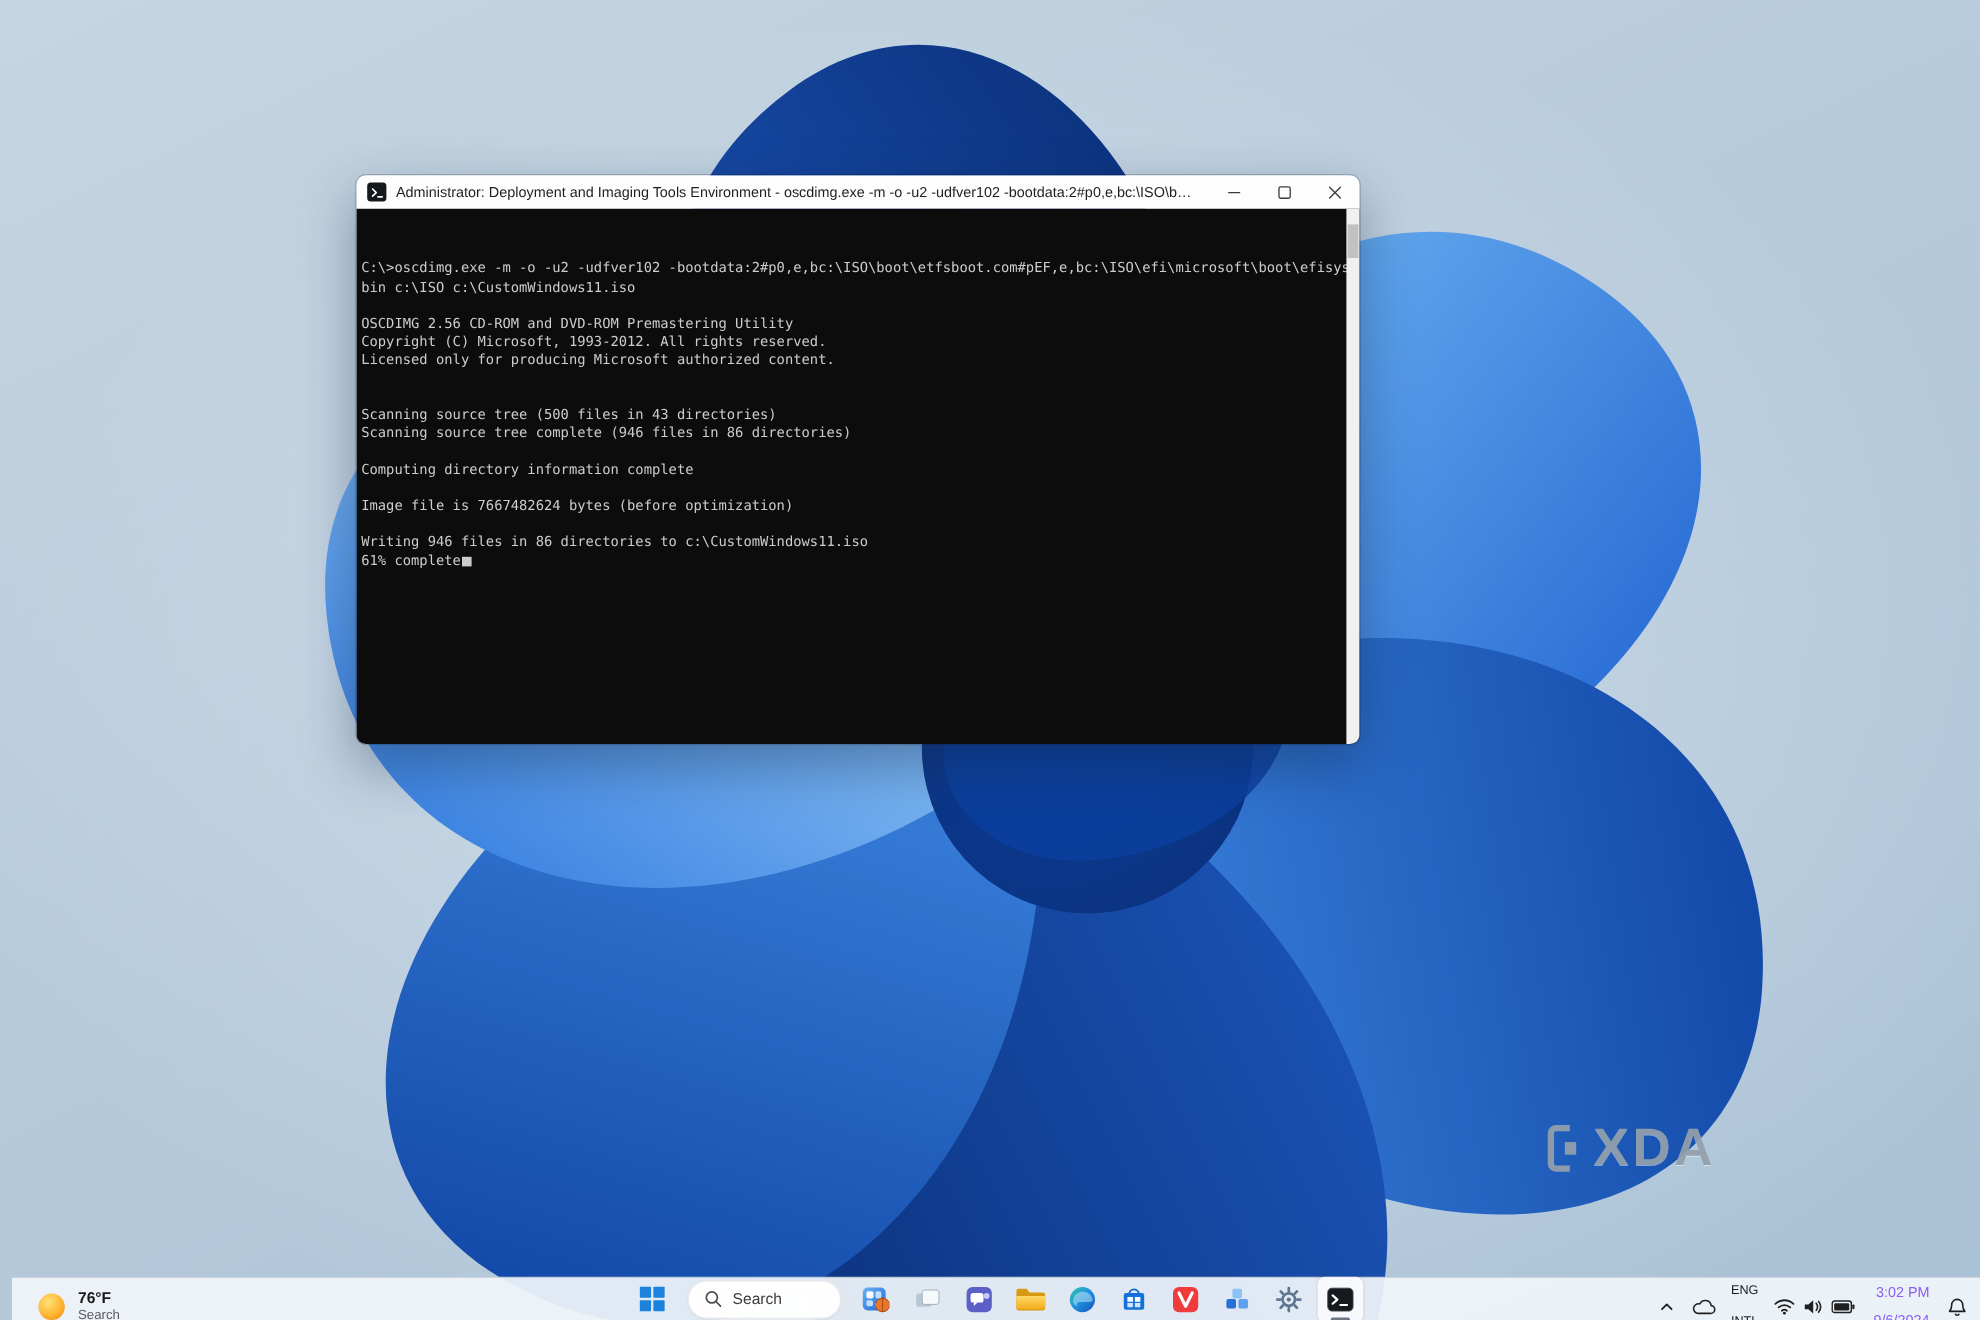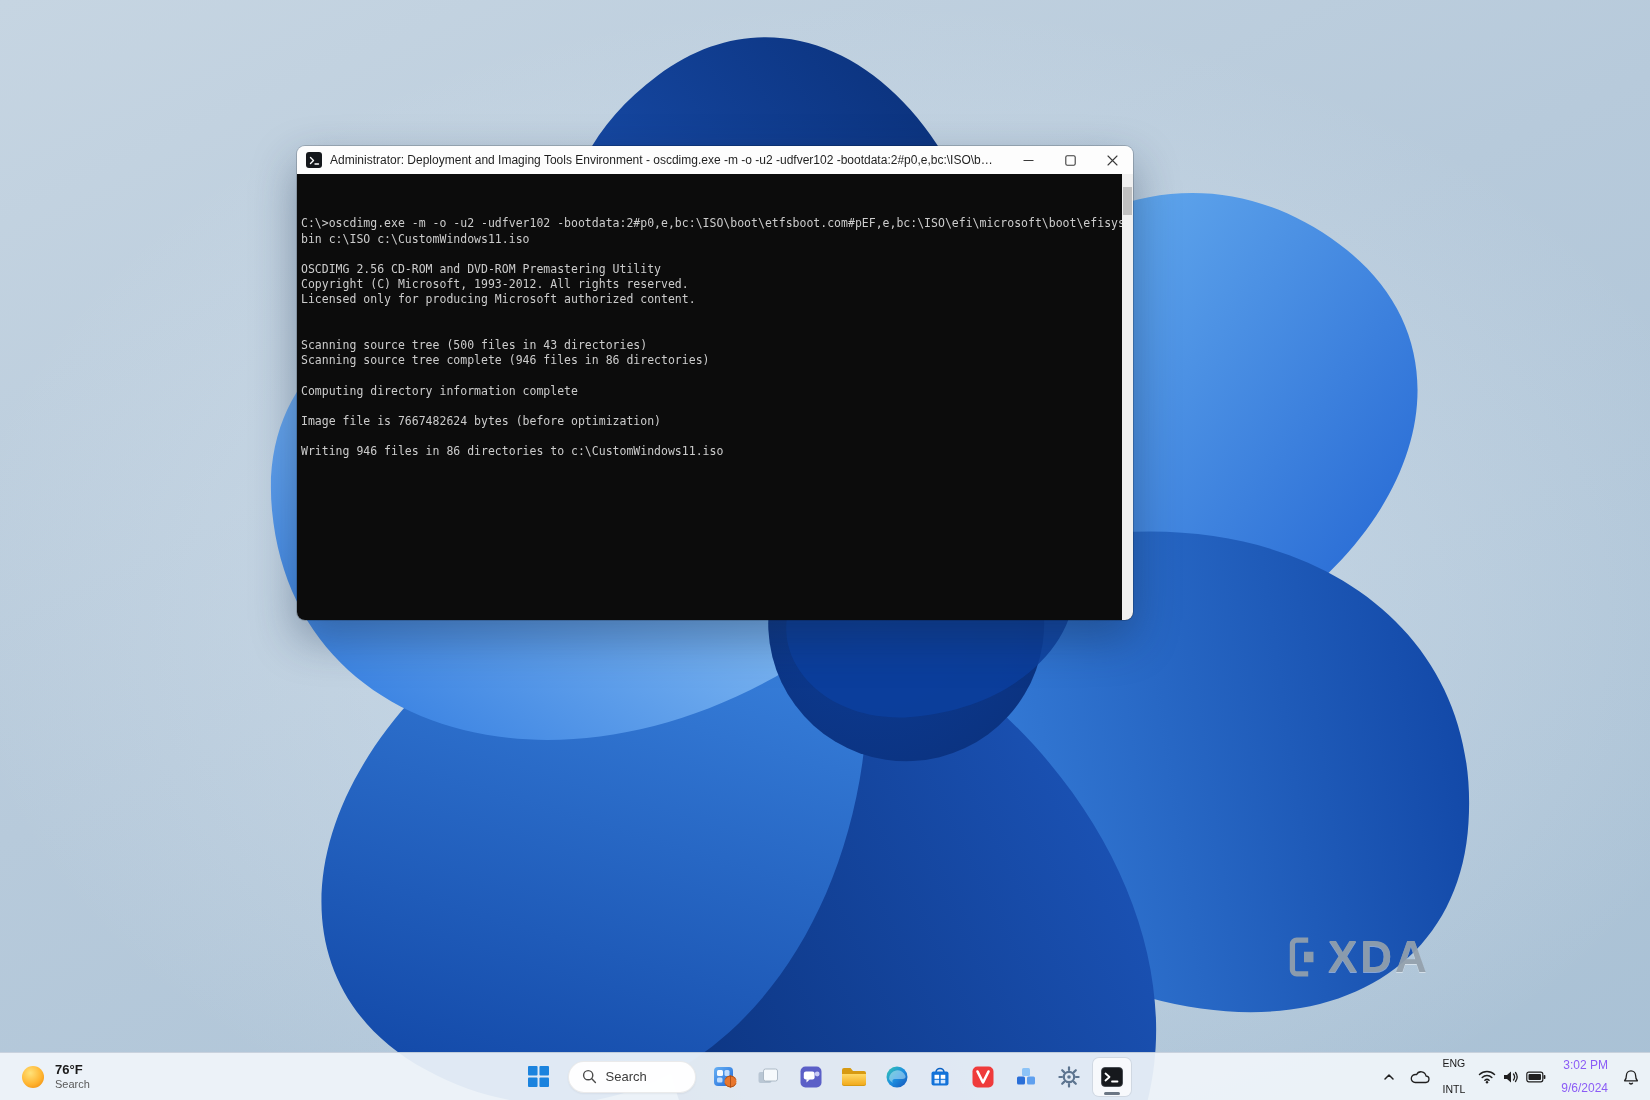--- a/index.html
+++ b/index.html
@@ -30,21 +30,21 @@
   .scrollbar { position:absolute; top:0; right:0; bottom:0; width:11px; background:#f0f0f0; }
   .scroll-thumb { position:absolute; top:13px; left:1px; width:9px; height:28px; background:#c1c1c1; }
 
   
   .watermark { position:absolute; left:1288px; top:932px; display:flex; align-items:center; gap:8px;
                opacity:.92; }
   .watermark-text { font-size:44px; font-weight:800; letter-spacing:3px; color:#94a1ac;
                     text-shadow:0 1px 0 rgba(255,255,255,.5); }
 
   
-  .taskbar { position:absolute; left:0; right:0; bottom:0; height:48px;
+  .taskbar { position:absolute; left:10px; right:0; bottom:0; height:36px;
              background:rgba(240,245,250,.93); border-top:1px solid rgba(110,130,155,.28);
              display:flex; align-items:center; }
   .weather { position:absolute; left:8px; top:4px; height:40px; display:flex; align-items:center;
              gap:9px; padding:0 12px; border-radius:6px; }
   .weather-texts { display:flex; flex-direction:column; justify-content:center; line-height:1.15; }
   .weather-temp { font-size:13px; font-weight:700; color:#1a1a1a; }
   .weather-cond { font-size:11px; color:#5a5a5a; }
   .tb-center { margin:0 auto; display:flex; align-items:center; gap:5px; height:48px; }
   .tb-btn { width:38px; height:38px; border-radius:6px; display:flex; align-items:center;
             justify-content:center; position:relative; }
@@ -166,21 +166,21 @@
 
 
 Scanning source tree (500 files in 43 directories)
 Scanning source tree complete (946 files in 86 directories)
 
 Computing directory information complete
 
 Image file is 7667482624 bytes (before optimization)
 
 Writing 946 files in 86 directories to c:\CustomWindows11.iso
-</pre>
+</pre><div class="progress-row"><span>61% complete</span><span class="cursor"></span></div>
       </div>
       <div class="scrollbar">
         <div class="scroll-thumb"></div>
       </div>
     </div>
   </div>
 
   <div class="taskbar">
 
     <div class="weather">

